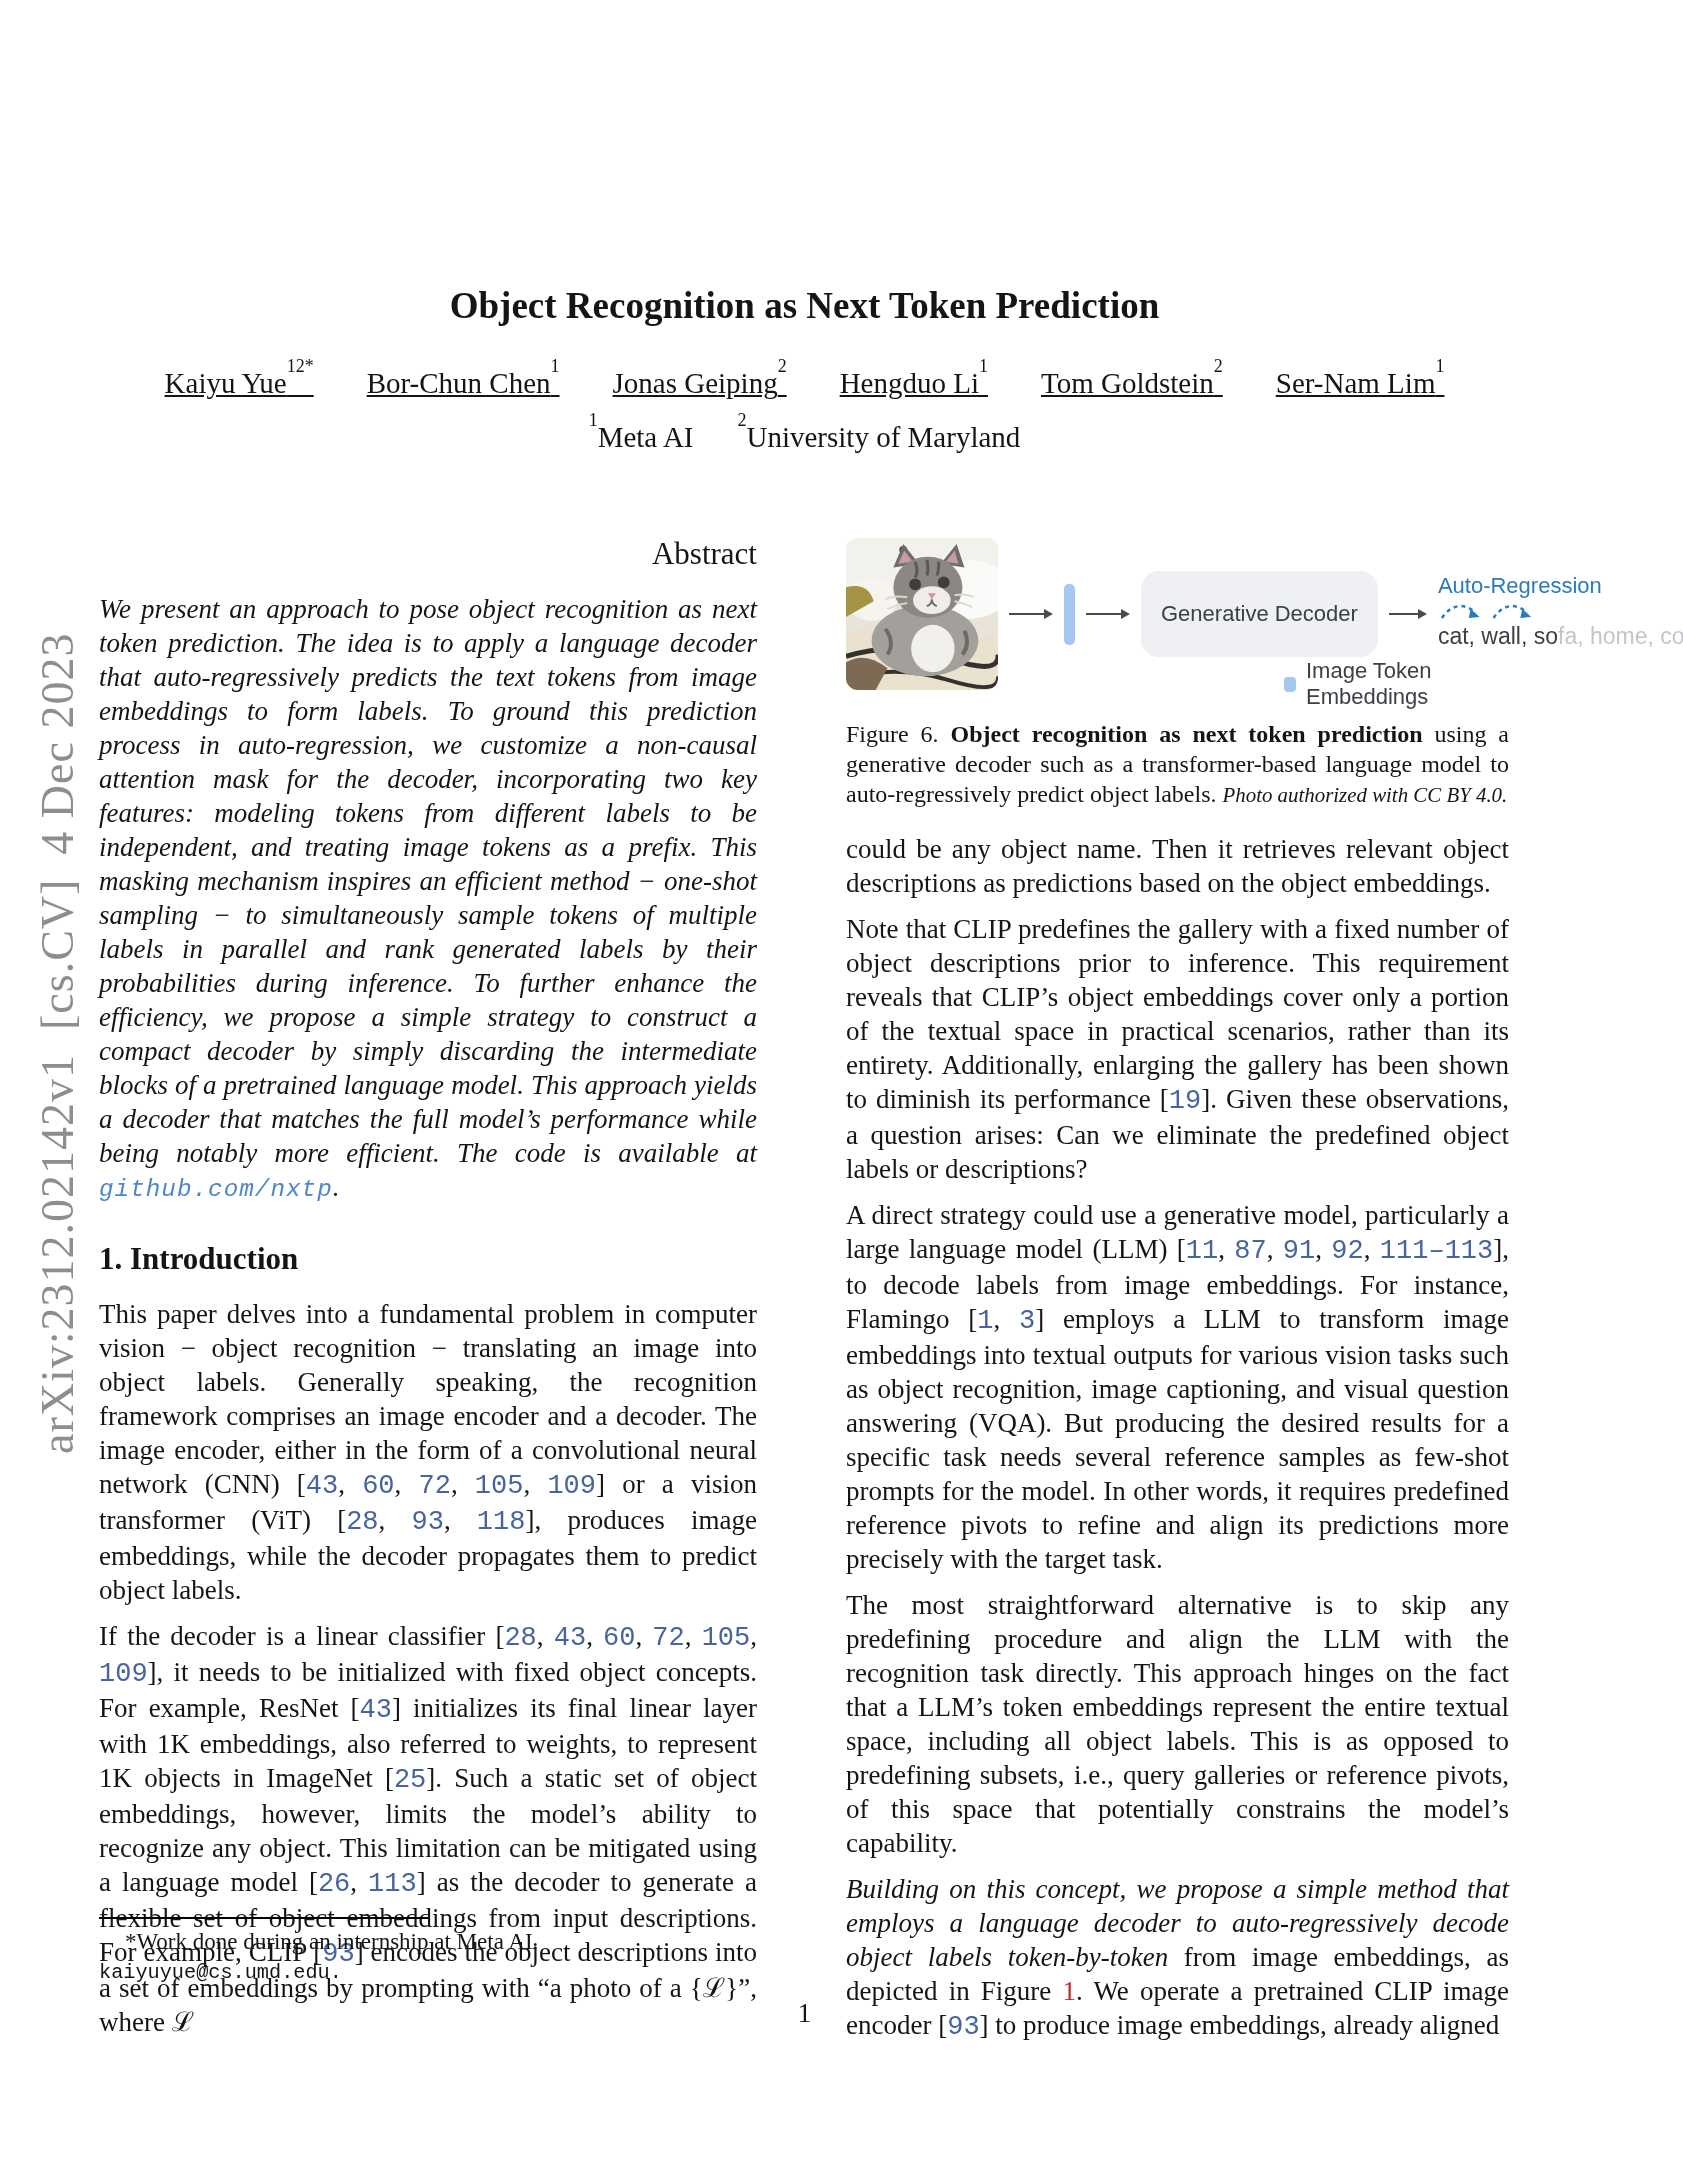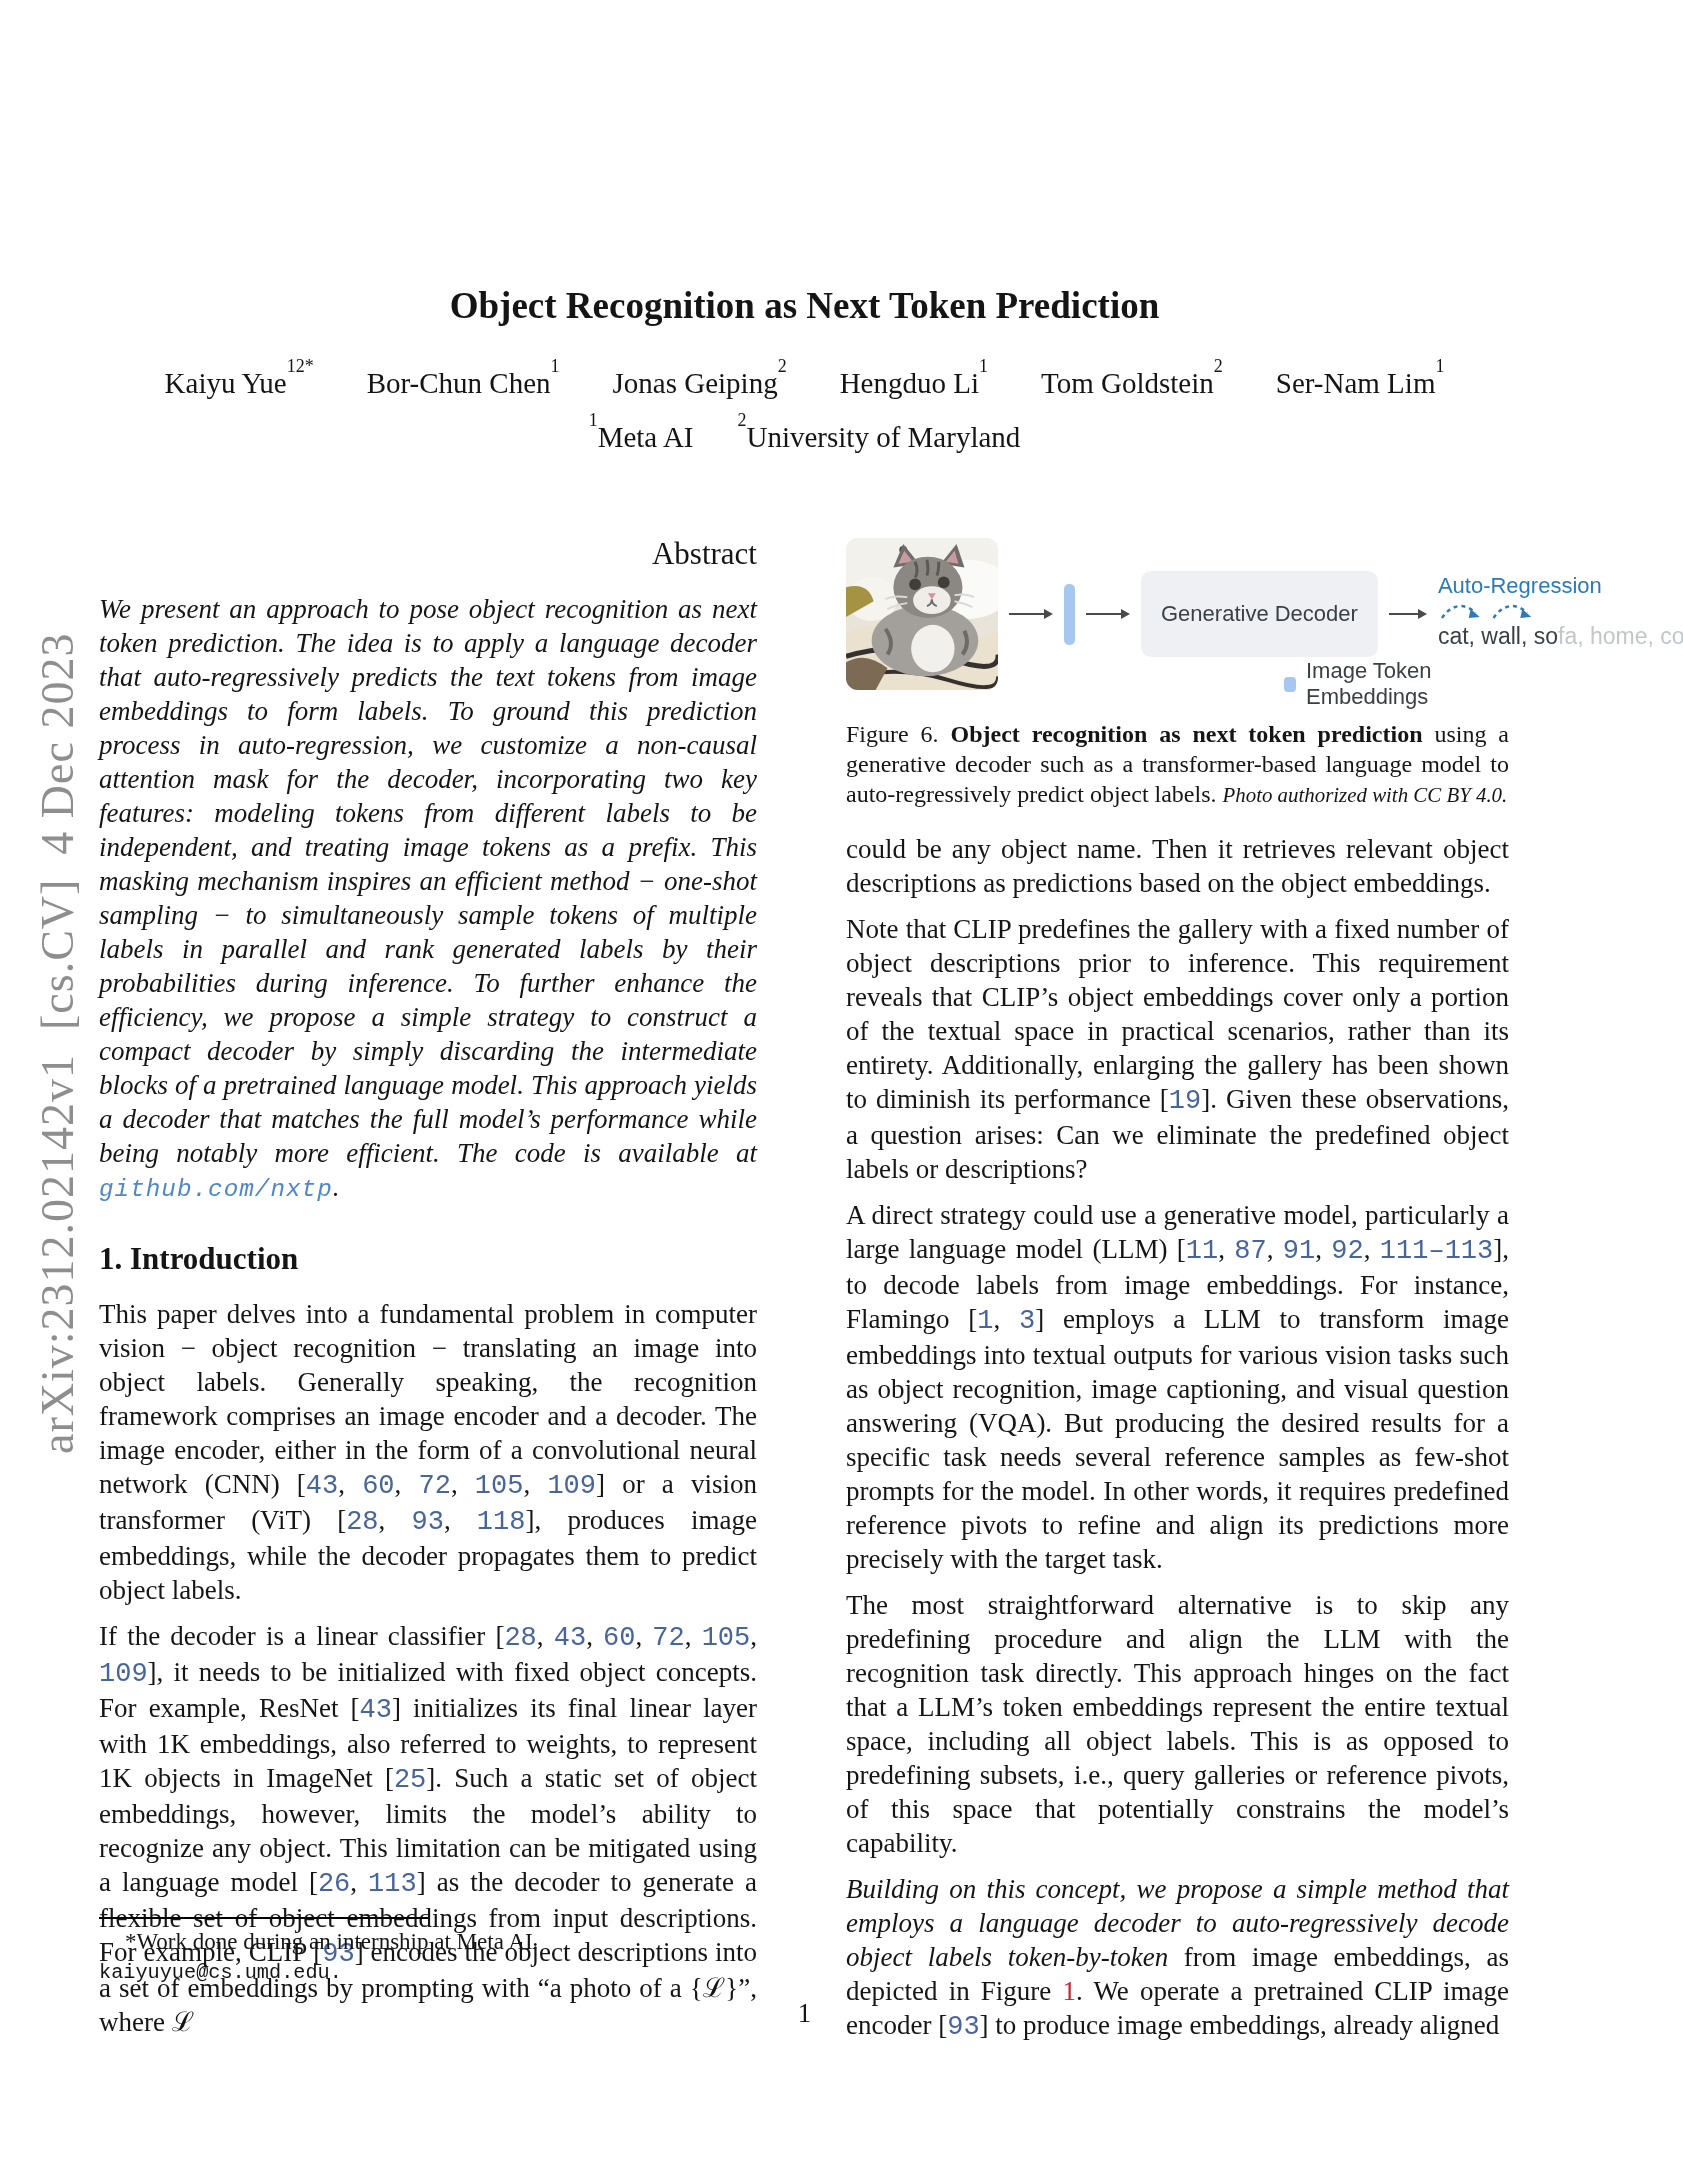--- a/index.html
+++ b/index.html
@@ -14,21 +14,21 @@
   .abs{position:absolute;}
   
   #arxiv-sidebar{top:543px;left:26px;height:1000px;width:63px;
     writing-mode:vertical-rl;transform:rotate(180deg);
     font-size:46px;letter-spacing:1px;color:var(--arxiv-gray);
     text-align:center;line-height:63px;white-space:nowrap;}
   
   #page-title{top:259px;left:99px;width:1411px;text-align:center;
     font-size:37px;font-weight:bold;}
   #author-list{top:366px;left:99px;width:1411px;display:flex;
-    justify-content:center;column-gap:53px;font-size:29px;white-space:nowrap;}
+    justify-content:center;column-gap:53px;font-size:29px;white-space:nowrap;text-decoration:underline;}
   #affiliation-list{top:420px;left:99px;width:1411px;display:flex;
     justify-content:center;column-gap:44px;font-size:29px;}
   sup.s{font-size:62%;position:relative;top:-0.55em;}
   
   .col{position:absolute;width:658px;}
   #col-left{left:99px;top:530px;}
   #col-right{left:846px;top:535px;width:663px;}
   .para{font-size:27px;line-height:34px;text-align:justify;margin:0 0 12px 0;}
   #abstract-heading{font-size:31px;font-weight:normal;text-align:right;margin:6px 0 20px 0;}
   #abstract-body{font-style:italic;font-size:27px;line-height:34px;margin-top:9px;}
@@ -43,21 +43,21 @@
           color:var(--link-blue);font-size:0.9em;letter-spacing:1px;}
   .seg-pi{font-style:italic;font-size:0.87em;}
   
   #figure1-diagram{display:flex;align-items:center;height:158px;column-gap:10px;
     font-family:"Liberation Sans", sans-serif;}
   #cat-photo{width:152px;height:152px;border-radius:12px;overflow:hidden;flex:0 0 auto;}
   .flow-arrow{flex:0 0 auto;}
   #embedding-bar{width:11px;height:61px;border-radius:5px;
     background:var(--embedding-bar-blue);flex:0 0 auto;}
   #generative-decoder-box{background:var(--decoder-box-bg);color:var(--decoder-text);
-    border-radius:10px;padding:30px 20px;font-size:22px;white-space:nowrap;flex:0 0 auto;}
+    border-radius:18px;padding:30px 20px;font-size:22px;white-space:nowrap;flex:0 0 auto;}
   #token-output{display:flex;flex-direction:column;margin-top:-6px;row-gap:1px;}
   #autoregression-label{color:var(--figure-accent-blue);font-size:22px;}
   #token-line{font-size:23px;white-space:nowrap;}
   #generated-tokens{color:var(--token-dark);}
   #pending-tokens{color:var(--token-gray);}
   #figure1-legend{position:absolute;left:438px;top:123px;display:flex;align-items:center;
     column-gap:10px;font-family:Liberation Sans, sans-serif;font-size:22px;
     color:var(--token-dark);}
   #legend-swatch{width:15px;height:15px;border-radius:4px;background:var(--embedding-bar-blue);}
   #figure1-caption{font-size:24px;line-height:30px;text-align:justify;margin:26px 0 22px 0;}

